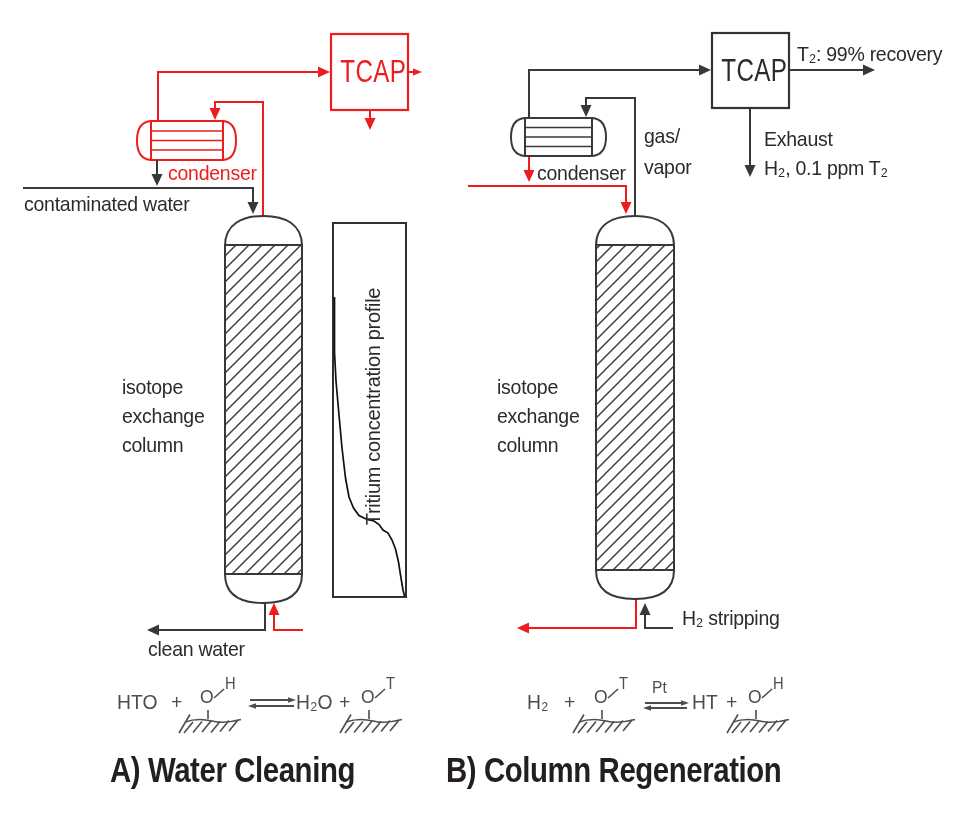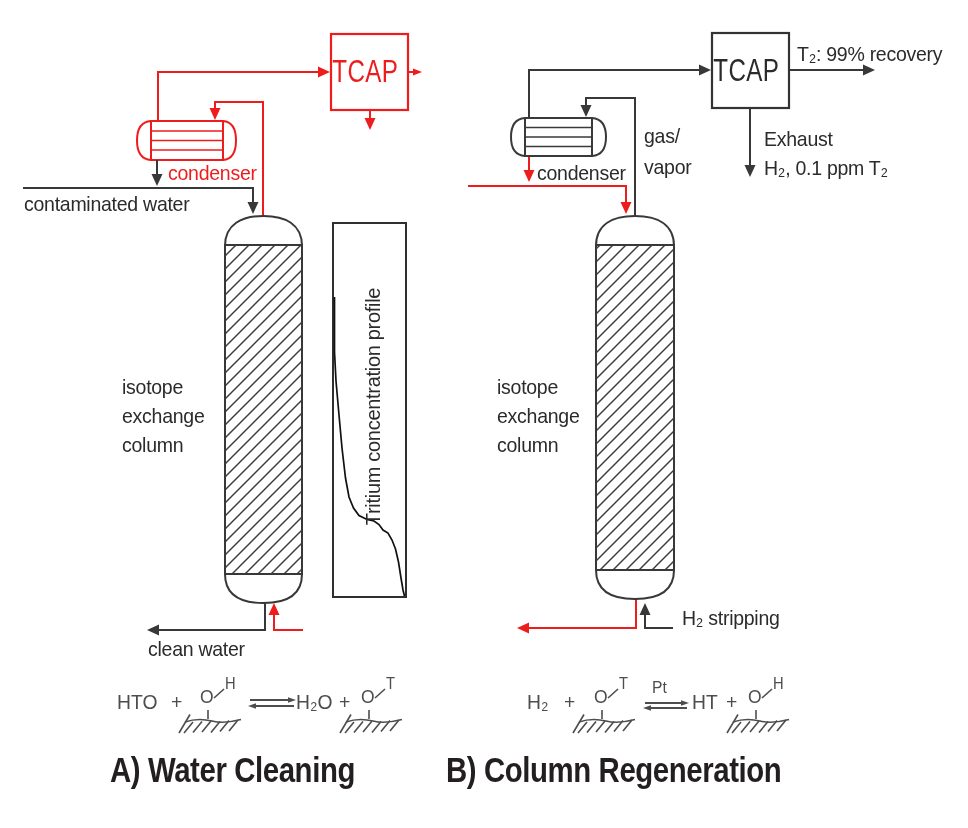--- a/index.html
+++ b/index.html
@@ -6,21 +6,21 @@
   .stage{
     position:relative;width:968px;height:828px;background:#ffffff;overflow:hidden;
     font-family:"Liberation Sans","DejaVu Sans",sans-serif;
   }
   .art{position:absolute;left:0;top:0;}
   .lbl{
     position:absolute;font-size:21px;color:#2b2b2b;letter-spacing:-0.3px;
     transform:scaleX(0.93);transform-origin:0 0;white-space:nowrap;line-height:1.15;
   }
   .red{color:#ee1d1d;}
-  .tcapbox{position:absolute;display:flex;align-items:center;justify-content:flex-end;}
+  .tcapbox{position:absolute;display:flex;align-items:center;justify-content:flex-start;}
   .tcapbox span{
     font-size:31px;letter-spacing:0.5px;transform:scaleX(0.78);
     color:#2b2b2b;white-space:nowrap;
   }
   .tcapbox.redbox span{color:#ee1d1d;}
   .vlabel{
     position:absolute;left:352px;top:592px;width:371px;height:42px;line-height:42px;
     transform:rotate(-90deg);transform-origin:0 0;text-align:center;
     font-size:20px;color:#2b2b2b;letter-spacing:-0.3px;white-space:nowrap;
   }

